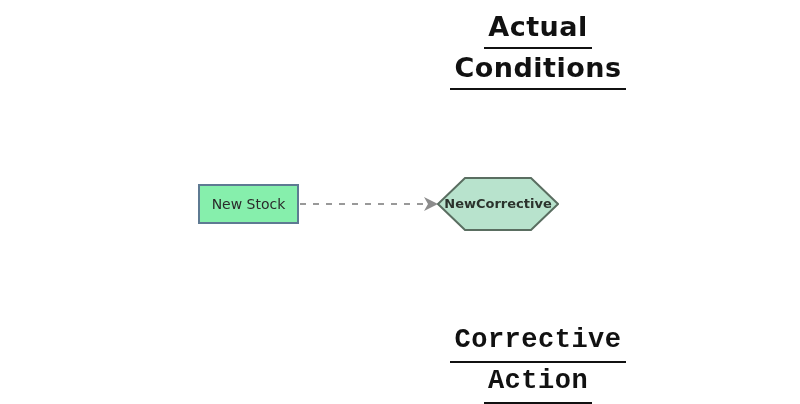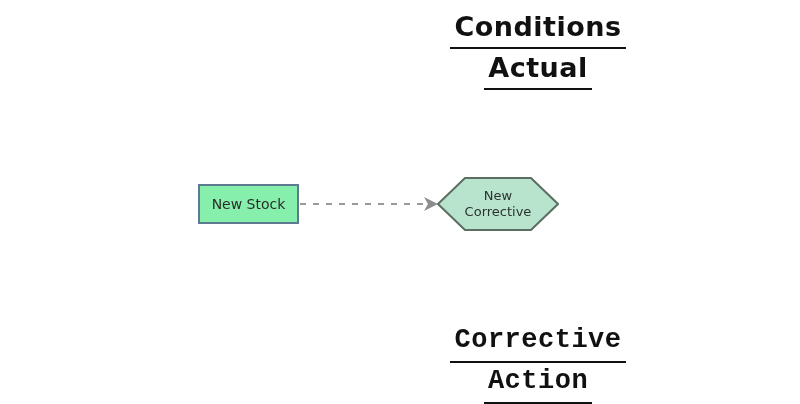--- a/index.html
+++ b/index.html
@@ -65,44 +65,45 @@
     top: 0;
     display: block;
   }
   .hex-label {
     position: absolute;
     left: 0;
     top: 0;
     width: 100%;
     height: 100%;
     display: flex;
-    flex-direction: column;
+    flex-direction: row;
     align-items: center;
     justify-content: center;
     font-size: 13px;
     line-height: 16px;
     color: #2b332d;
     text-align: center;
     pointer-events: none;
+    font-weight: bold;
   }
 
   .edge-svg {
     position: absolute;
     left: 299px;
     top: 194px;
   }
 </style>
 </head>
 <body>
 
 <div class="canvas">
 
   <div class="big-title title-top">
+    <span class="line"><span class="underline">Actual</span></span>
     <span class="line"><span class="underline">Conditions</span></span>
-    <span class="line"><span class="underline">Actual</span></span>
   </div>
 
   <div class="node-rect">
     <span>New Stock</span>
   </div>
 
   <svg class="edge-svg" width="142" height="20">
     <line x1="1" y1="10" x2="125" y2="10" stroke-width="2" stroke-dasharray="6,7" fill="none" stroke="#999999"></line>
     <polygon points="125,3 139,10 125,17 129,10" fill="#8C8C8C"></polygon>
   </svg>

